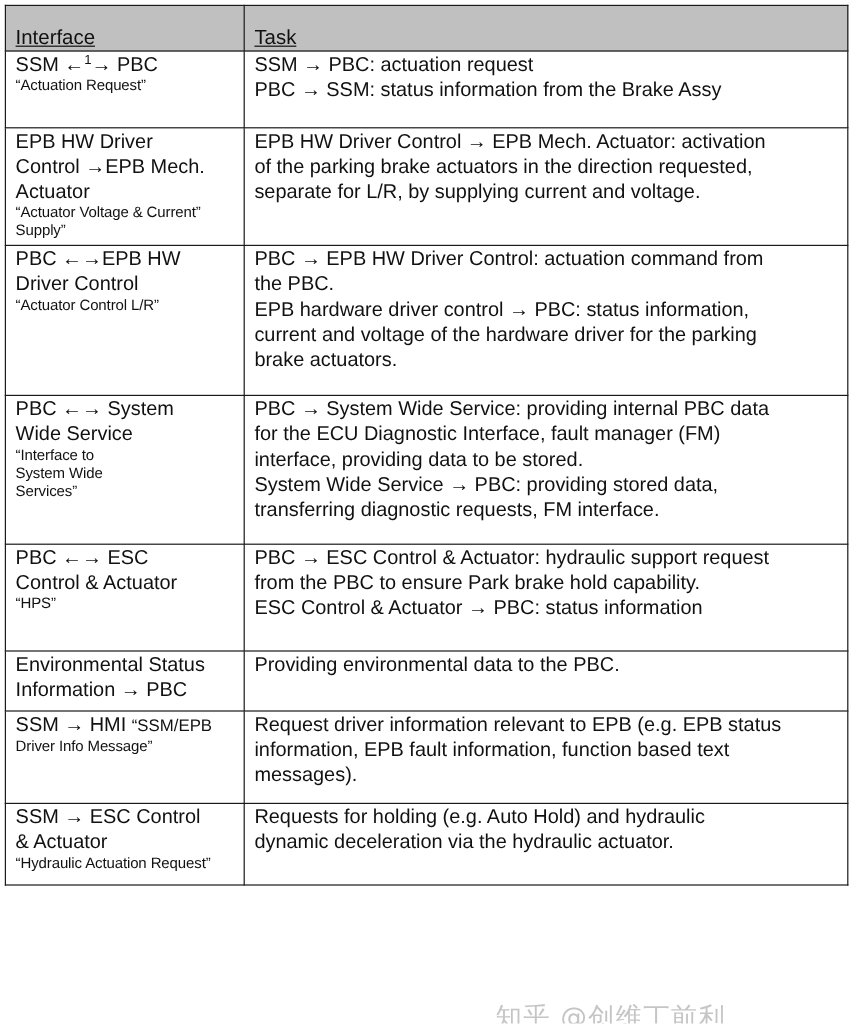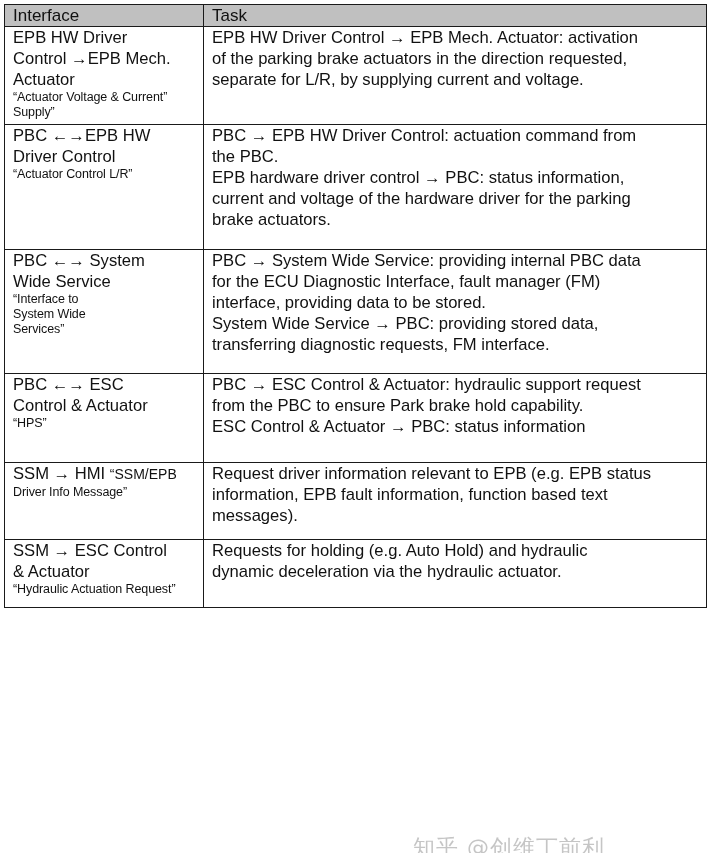--- a/index.html
+++ b/index.html
@@ -31,22 +31,23 @@
       vertical-align: top;
       text-align: left;
       padding: 0 8px 0 8px;
       font-weight: normal;
     }
     table.iface-table th {
       background: #c0c0c0;
       font-size: 17px;
       line-height: 21px;
       height: 21px;
-      padding-top: 0;
+      padding-top: 16px;
       padding-bottom: 0;
+      text-decoration: underline;
     }
     table.iface-table td {
       font-size: 16.6px;
       line-height: 21px;
     }
     .main-text {
       display: block;
       white-space: pre-line;
     }
     .sub-text {
@@ -89,20 +90,30 @@
     <col class="c2">
   </colgroup>
   <thead>
     <tr>
       <th>Interface</th>
       <th>Task</th>
     </tr>
   </thead>
   <tbody>
 
+    <tr style="height:64px">
+      <td>
+        <span class="main-text"><span>SSM ←</span><span class="sup">1</span><span>→ PBC</span></span>
+        <span class="sub-text">“Actuation Request”</span>
+      </td>
+      <td>
+        <span class="task-text">SSM → PBC: actuation request
+PBC → SSM: status information from the Brake Assy</span>
+      </td>
+    </tr>
 
     <tr style="height:98px">
       <td>
         <span class="main-text">EPB HW Driver
 Control →EPB Mech.
 Actuator</span>
         <span class="sub-text">“Actuator Voltage &amp; Current”
 Supply”</span>
       </td>
       <td>
@@ -151,20 +162,29 @@
 Control &amp; Actuator</span>
         <span class="sub-text">“HPS”</span>
       </td>
       <td>
         <span class="task-text">PBC → ESC Control &amp; Actuator: hydraulic support request
 from the PBC to ensure Park brake hold capability.
 ESC Control &amp; Actuator → PBC: status information</span>
       </td>
     </tr>
 
+    <tr style="height:50px">
+      <td>
+        <span class="main-text">Environmental Status
+Information → PBC</span>
+      </td>
+      <td>
+        <span class="task-text">Providing environmental data to the PBC.</span>
+      </td>
+    </tr>
 
     <tr style="height:77px">
       <td>
         <span class="main-text"><span>SSM → HMI </span><span class="inline-sub">“SSM/EPB</span></span>
         <span class="sub-text">Driver Info Message”</span>
       </td>
       <td>
         <span class="task-text">Request driver information relevant to EPB (e.g. EPB status
 information, EPB fault information, function based text
 messages).</span>

